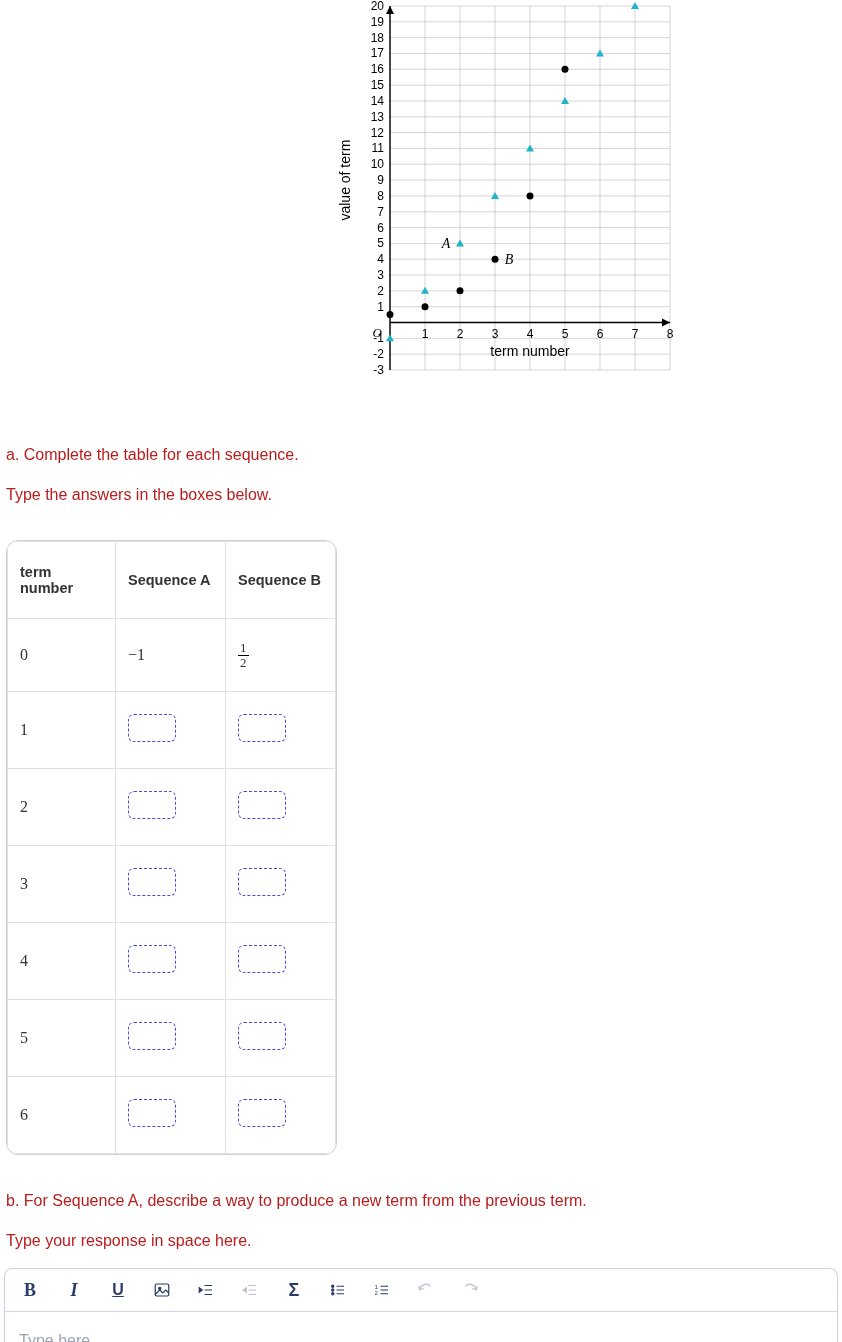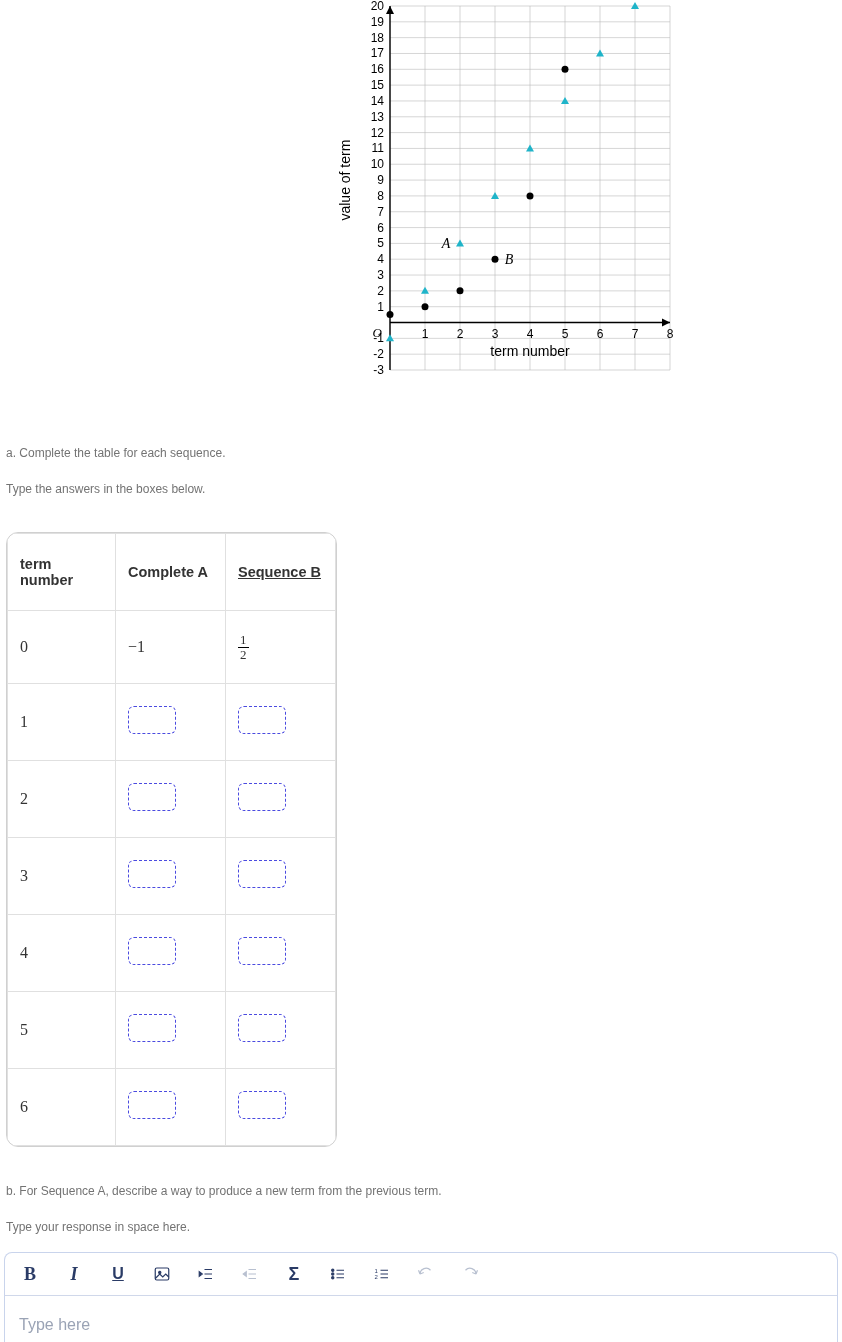--- a/index.html
+++ b/index.html
@@ -12,22 +12,22 @@
     background: #fff;
     width: 842px;
   }
   .chart-container {
     margin: 0 0 20px 330px;
   }
   .chart-svg {
     display: block;
   }
   .prompt {
-    font-size: 12px;
-    color: #737373;
+    font-size: 16px;
+    color: #b91c1c;
     padding: 4px 6px;
     margin-bottom: 14px;
   }
   .table-wrap {
     margin: 18px 0 30px 6px;
     border: 1px solid #d0d0d0;
     border-radius: 12px;
     display: inline-block;
     overflow: hidden;
   }
@@ -40,21 +40,21 @@
     height: 65px;
     text-align: left;
     font-weight: normal;
   }
   th {
     font-weight: 700;
     font-size: 15px;
   }
   .col-tn { width: 108px; }
   .col-a  { width: 110px; }
-  .col-b  { width: 110px; text-decoration: underline; }
+  .col-b  { width: 110px; }
   .cell-inner {
     padding: 22px 12px;
     font-family: 'Times New Roman', serif;
     font-size: 16px;
   }
   th .cell-inner {
     font-family: -apple-system, BlinkMacSystemFont, 'Segoe UI', Arial, sans-serif;
     font-size: 14.5px;
     font-weight: 700;
   }
@@ -218,21 +218,21 @@
 <div class="prompt">Type the answers in the boxes below.</div>
 
 <div class="table-wrap">
 <table>
   <thead>
     <tr>
       <th class="col-tn">
             <div class="cell-inner">term number</div>
           </th>
       <th class="col-a">
-            <div class="cell-inner">Complete A</div>
+            <div class="cell-inner">Sequence A</div>
           </th>
       <th class="col-b">
             <div class="cell-inner">Sequence B</div>
           </th>
     </tr>
   </thead>
   <tbody id="table-body">
         <tr>
           <td>
             <div class="cell-inner">0</div>

